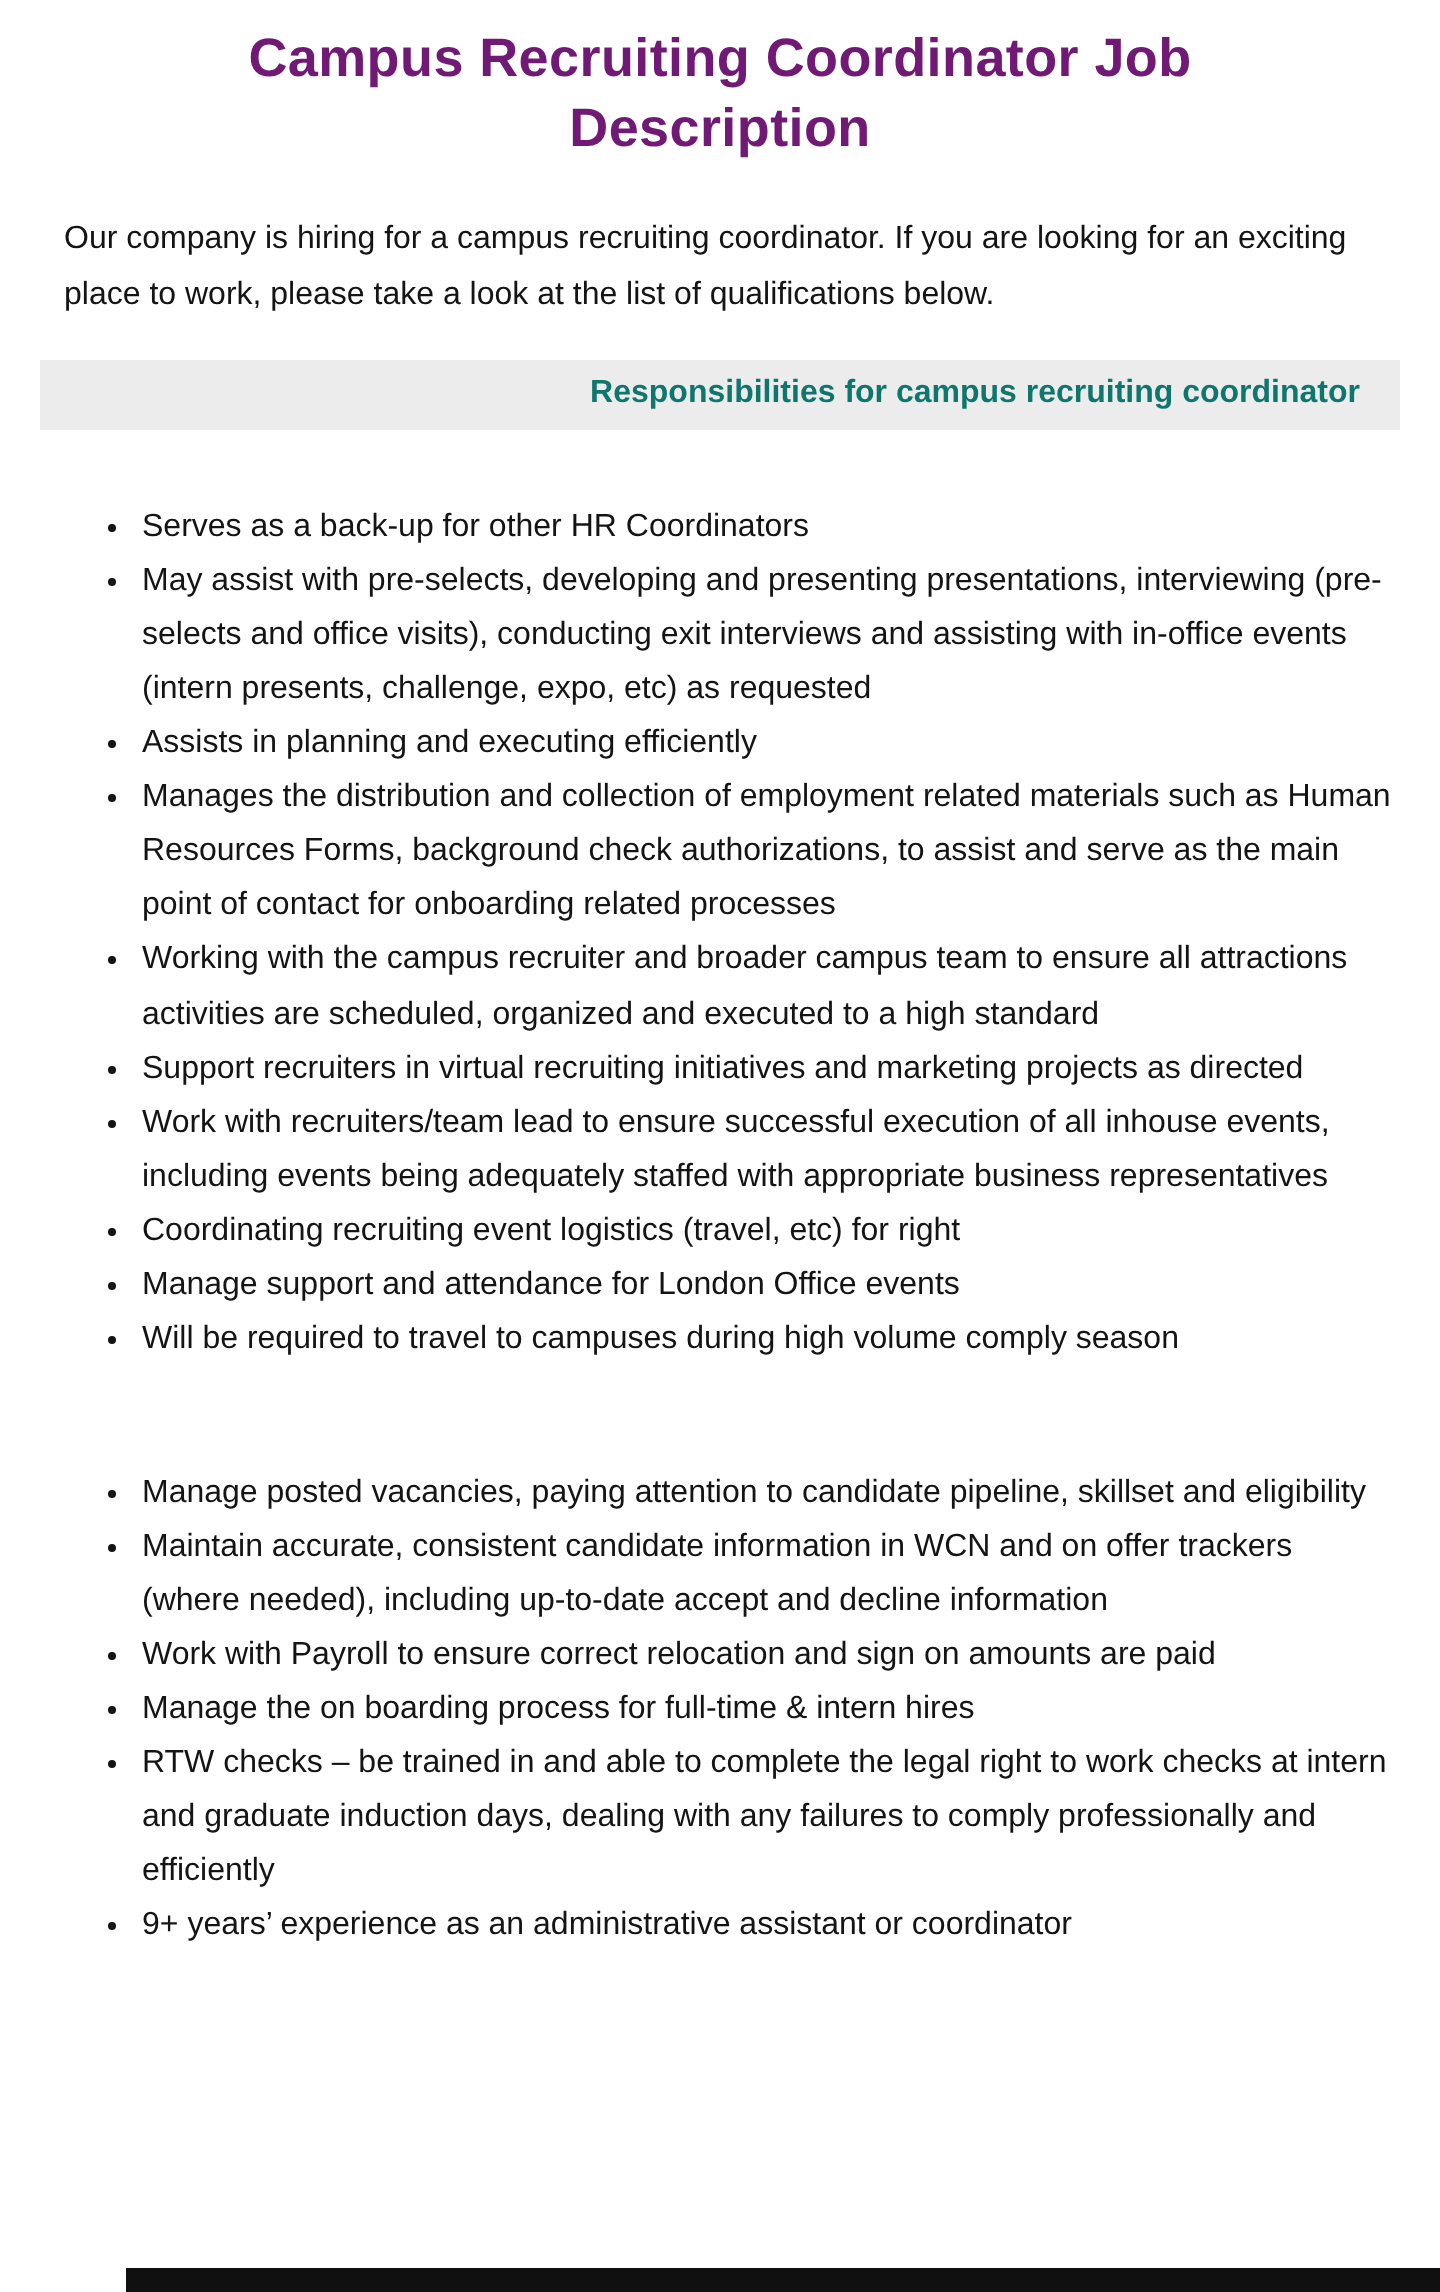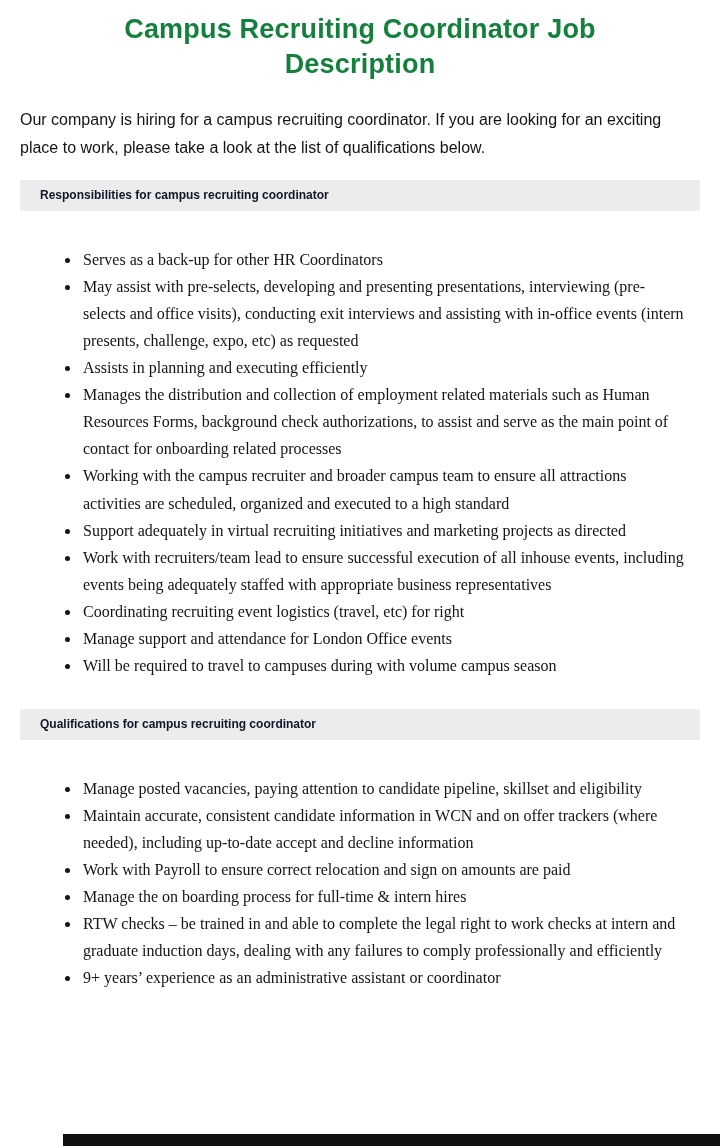--- a/index.html
+++ b/index.html
@@ -15,40 +15,40 @@
   }
   .page { padding: 6px 20px 0; }
   .doc-title {
     font-size: 27px;
     font-weight: 700;
     text-align: center;
     line-height: 1.3;
     max-width: 610px;
     margin: 6px auto 24px;
     letter-spacing: 0.2px;
-    color: #15803d;
+    color: #701a75;
   }
   .intro {
     font-size: 16px;
     line-height: 1.72;
-    margin: 0 0 19px;
+    margin: 0 12px 19px;
   }
   .section-heading {
     background: #ececec;
-    font-size: 12px;
+    font-size: 16px;
     font-weight: 700;
     padding: 8px 20px 9px;
     margin: 0 0 15px;
-    color: #0f172a;
+    color: #0f766e;
+    text-align: right;
   }
   .bullet-list {
-    margin: 0 16px 30px;
+    margin: 0 4px 30px;
     padding: 20px 0 0 45px;
     list-style: disc outside;
-    font-family: Liberation Serif, serif;
   }
   .bullet-list li {
     font-size: 16px;
     line-height: 1.69;
     padding-left: 2px;
     margin: 0;
   }
   .bottom-strip {
     position: absolute;
     left: 63px;
@@ -68,30 +68,29 @@
   <p class="intro">Our company is hiring for a campus recruiting coordinator. If you are looking for an exciting place to work, please take a look at the list of qualifications below.</p>
 
   <div class="section">
     <div class="section-heading">Responsibilities for campus recruiting coordinator</div>
     <ul class="bullet-list">
       <li>Serves as a back-up for other HR Coordinators</li>
       <li>May assist with pre-selects, developing and presenting presentations, interviewing (pre-selects and office visits), conducting exit interviews and assisting with in-office events (intern presents, challenge, expo, etc) as requested</li>
       <li>Assists in planning and executing efficiently</li>
       <li>Manages the distribution and collection of employment related materials such as Human Resources Forms, background check authorizations, to assist and serve as the main point of contact for onboarding related processes</li>
       <li>Working with the campus recruiter and broader campus team to ensure all attractions activities are scheduled, organized and executed to a high standard</li>
-      <li>Support adequately in virtual recruiting initiatives and marketing projects as directed</li>
+      <li>Support recruiters in virtual recruiting initiatives and marketing projects as directed</li>
       <li>Work with recruiters/team lead to ensure successful execution of all inhouse events, including events being adequately staffed with appropriate business representatives</li>
       <li>Coordinating recruiting event logistics (travel, etc) for right</li>
       <li>Manage support and attendance for London Office events</li>
-      <li>Will be required to travel to campuses during with volume campus season</li>
+      <li>Will be required to travel to campuses during high volume comply season</li>
     </ul>
   </div>
 
   <div class="section">
-    <div class="section-heading">Qualifications for campus recruiting coordinator</div>
     <ul class="bullet-list">
       <li>Manage posted vacancies, paying attention to candidate pipeline, skillset and eligibility</li>
       <li>Maintain accurate, consistent candidate information in WCN and on offer trackers (where needed), including up-to-date accept and decline information</li>
       <li>Work with Payroll to ensure correct relocation and sign on amounts are paid</li>
       <li>Manage the on boarding process for full-time &amp; intern hires</li>
       <li>RTW checks – be trained in and able to complete the legal right to work checks at intern and graduate induction days, dealing with any failures to comply professionally and efficiently</li>
       <li>9+ years’ experience as an administrative assistant or coordinator</li>
     </ul>
   </div>
 

